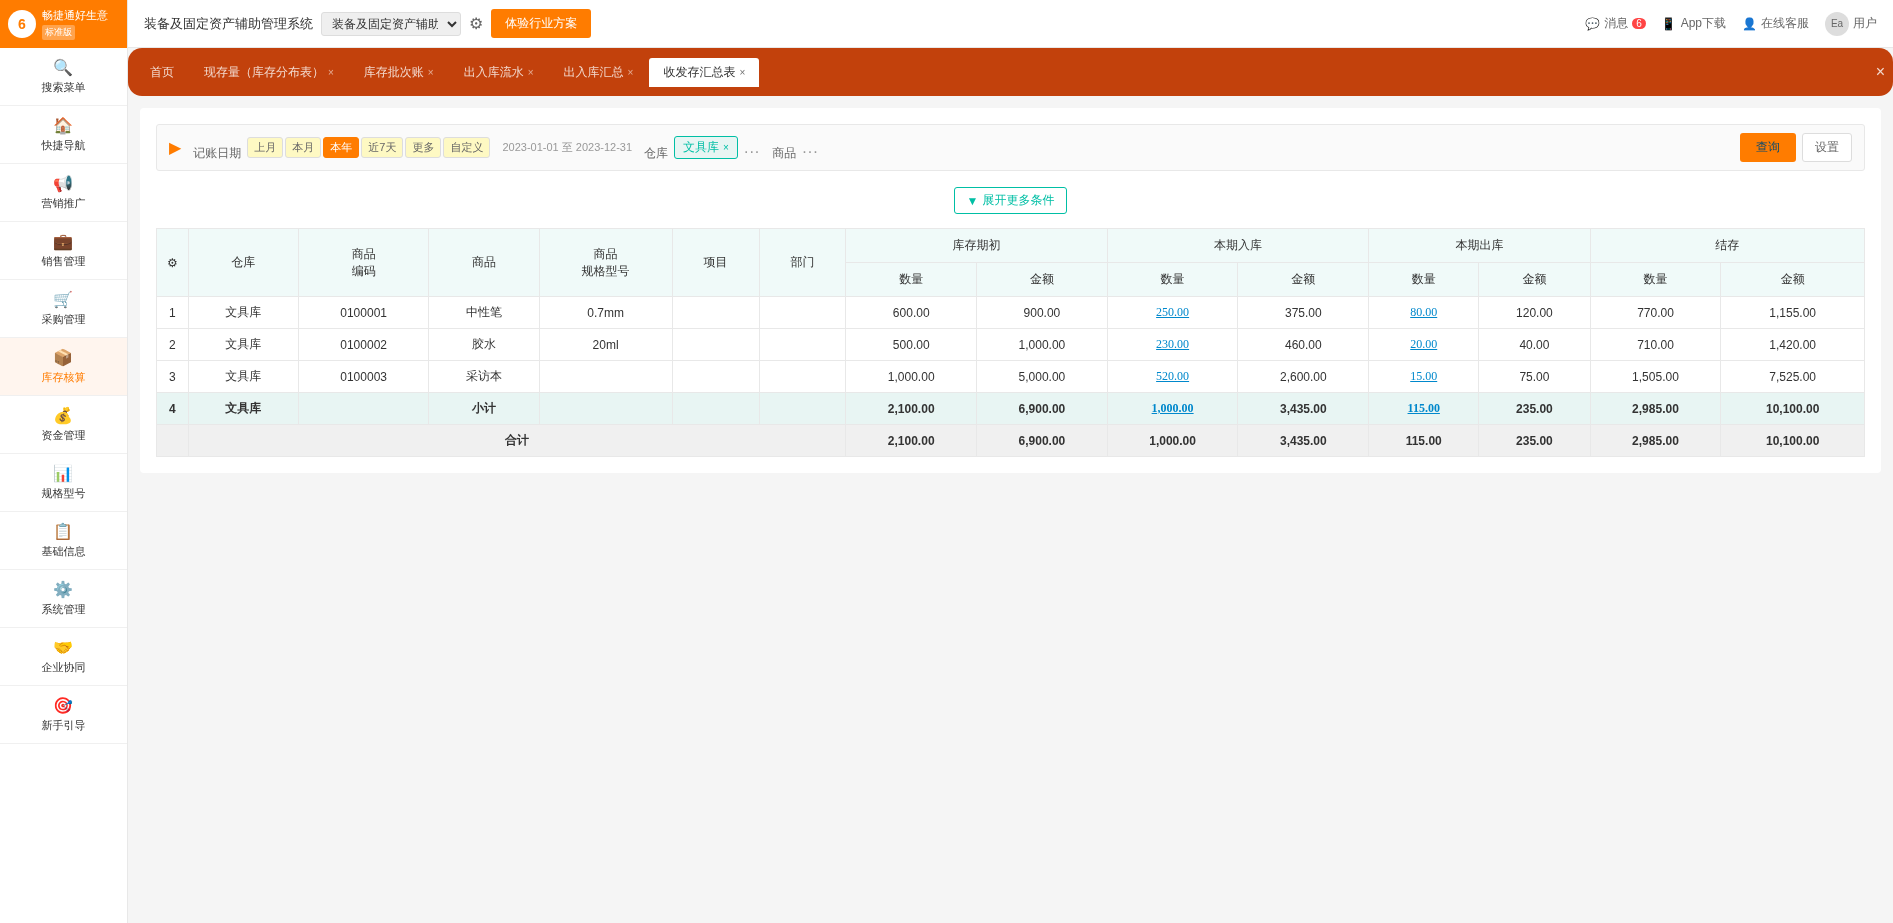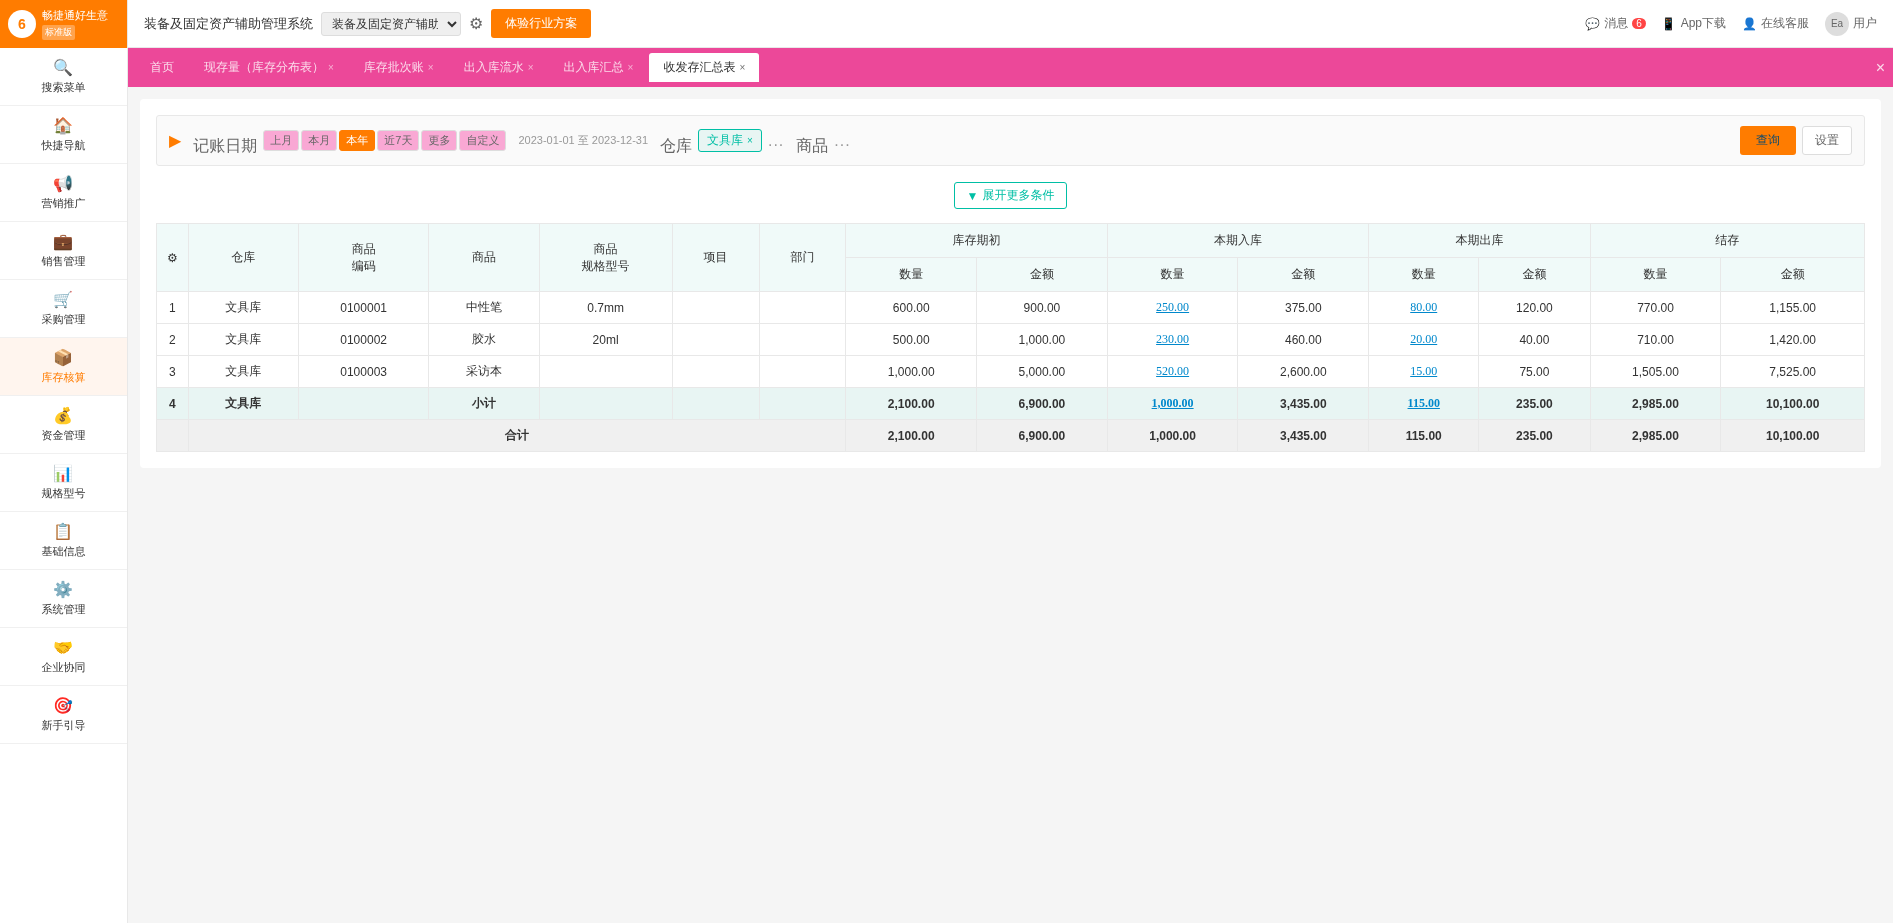--- a/index.html
+++ b/index.html
@@ -24,42 +24,42 @@
     .topbar-left { display: flex; align-items: center; gap: 8px; flex: 1; }
     .topbar-dropdown { width: 140px; border: 1px solid #ddd; border-radius: 3px; padding: 3px 6px; font-size: 12px; color: #333; }
     .topbar-settings { color: #666; cursor: pointer; font-size: 16px; }
     .btn-experience { background: #ff7c00; color: #fff; border: none; padding: 6px 14px; border-radius: 3px; cursor: pointer; font-size: 12px; }
     .topbar-right { display: flex; align-items: center; gap: 16px; color: #666; font-size: 12px; }
     .topbar-right-item { display: flex; align-items: center; gap: 4px; cursor: pointer; }
     .badge { background: #ff4444; color: #fff; border-radius: 8px; padding: 0 4px; font-size: 10px; }
     .user-avatar { width: 24px; height: 24px; background: #ddd; border-radius: 50%; display: flex; align-items: center; justify-content: center; font-size: 10px; }
 
     
-    .tabs { background: #ec4899; display: flex; align-items: center; padding: 0 8px; height: 39px; gap: 2px; }
+    .tabs { background: #c2410c; display: flex; align-items: center; padding: 0 8px; height: 48px; gap: 2px; border-radius: 14px; }
     .tab { padding: 6px 14px; cursor: pointer; font-size: 12px; color: rgba(255,255,255,0.8); display: flex; align-items: center; gap: 4px; border-radius: 3px 3px 0 0; white-space: nowrap; }
     .tab.active { background: #fff; color: #333; }
     .tab-close { font-size: 10px; cursor: pointer; opacity: 0.7; }
     .tabs-close-all { margin-left: auto; color: rgba(255,255,255,0.8); cursor: pointer; font-size: 16px; }
 
     
     .content { flex: 1; background: #f5f5f5; overflow: auto; padding: 12px; }
     .page-card { background: #fff; border-radius: 4px; padding: 16px; }
     .page-title { font-size: 15px; font-weight: bold; color: #333; margin-bottom: 14px; display: flex; align-items: center; justify-content: space-between; }
     .page-title-actions { display: flex; gap: 10px; align-items: center; }
     .btn-print { border: 1px solid #00bfa5; color: #00bfa5; background: #fff; padding: 4px 10px; border-radius: 3px; cursor: pointer; font-size: 12px; display: flex; align-items: center; gap: 4px; }
     .btn-export { border: 1px solid #00bfa5; color: #00bfa5; background: #fff; padding: 4px 10px; border-radius: 3px; cursor: pointer; font-size: 12px; display: flex; align-items: center; gap: 4px; }
     .btn-refresh { border: 1px solid #ddd; color: #666; background: #fff; padding: 4px 10px; border-radius: 3px; cursor: pointer; font-size: 12px; display: flex; align-items: center; gap: 4px; }
 
     
     .filter-bar { display: flex; align-items: center; gap: 12px; margin-bottom: 10px; flex-wrap: wrap; background: #fafafa; border: 1px solid #e8e8e8; border-radius: 3px; padding: 8px 12px; }
     .filter-toggle { color: #ff7c00; cursor: pointer; font-size: 16px; }
     .filter-group { display: flex; align-items: center; gap: 6px; }
-    .filter-label { color: #666; font-size: 16px; white-space: nowrap; margin-top: 12px; }
+    .filter-label { color: #666; font-size: 12px; white-space: nowrap; margin-top: 12px; }
     .date-btns { display: flex; gap: 2px; }
-    .date-btn { padding: 2px 6px; border: 1px solid #ddd; border-radius: 3px; cursor: pointer; font-size: 11px; color: #666; background: #f9a8d4; }
+    .date-btn { padding: 2px 6px; border: 1px solid #ddd; border-radius: 3px; cursor: pointer; font-size: 11px; color: #666; background: #fef9c3; }
     .date-btn.active { background: #ff7c00; color: #fff; border-color: #ff7c00; }
     .date-range { font-size: 11px; color: #999; }
     .filter-tag { background: #e8f5f3; border: 1px solid #00bfa5; color: #00bfa5; padding: 2px 8px; border-radius: 3px; font-size: 12px; display: flex; align-items: center; gap: 4px; }
     .filter-tag-close { cursor: pointer; font-size: 10px; }
     .filter-more { color: #999; cursor: pointer; font-size: 16px; letter-spacing: 1px; }
     .expand-more { display: flex; align-items: center; justify-content: center; color: #00bfa5; font-size: 12px; cursor: pointer; padding: 4px 12px; border: 1px solid #00bfa5; border-radius: 3px; gap: 4px; margin: 6px 0; }
     .btn-query { background: #ff7c00; color: #0c4a6e; border: none; padding: 6px 16px; border-radius: 3px; cursor: pointer; font-size: 12px; }
     .btn-set { border: 1px solid #ddd; color: #666; background: #fff; padding: 5px 12px; border-radius: 3px; cursor: pointer; font-size: 12px; }
 
     

